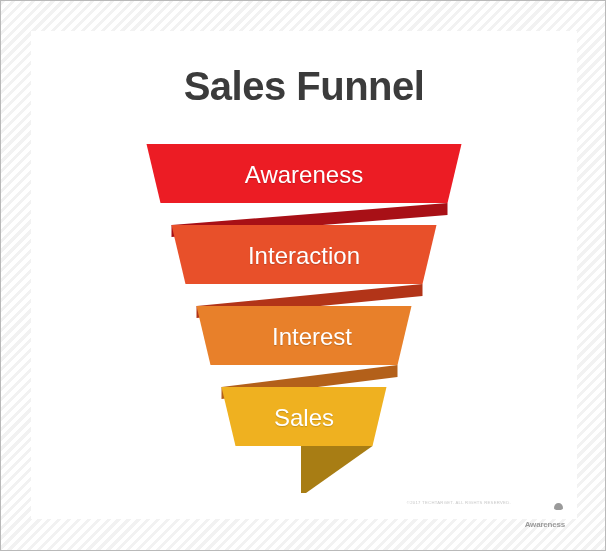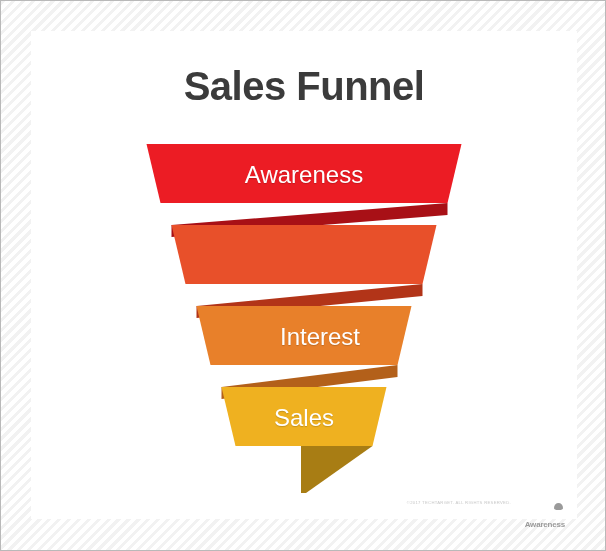--- a/index.html
+++ b/index.html
@@ -72,21 +72,21 @@
     text-align: center;
     color: #ffffff;
     font-size: 24px;
     font-weight: normal;
     white-space: nowrap;
     pointer-events: none;
     text-shadow: 0 1px 1px rgba(0,0,0,0.18);
   }
   .band-label.l0 { left: 0; width: 546px; top: 138px; }
   .band-label.l1 { left: 0; width: 546px; top: 218px; }
-  .band-label.l2 { left: 16px; width: 546px; top: 294px; text-align: center; }
+  .band-label.l2 { left: 8px; width: 546px; top: 294px; text-align: center; }
   .band-label.l3 { left: 0; width: 546px; top: 372px; }
 
   #credit-line {
     position: absolute;
     right: 66px;
     bottom: 14px;
     font-size: 4.2px;
     letter-spacing: 0.3px;
     color: #c8c8c8;
     white-space: nowrap;
@@ -135,20 +135,21 @@
           <polygon points="115.5,113 430.5,113 416.5,172 129.5,172" fill="#EC1C24"></polygon>
           <polygon points="391.5,253 391.5,265 165.5,287 165.5,275" fill="#B23418"></polygon>
           <polygon points="140.5,194 405.5,194 391.5,253 154.5,253" fill="#E8502A"></polygon>
           <polygon points="366.5,334 366.5,346 190.5,368 190.5,356" fill="#B3601A"></polygon>
           <polygon points="165.5,275 380.5,275 366.5,334 179.5,334" fill="#E8802A"></polygon>
           <polygon points="270,415 341.5,415 275,462 270,462" fill="#A87D14"></polygon>
           <polygon points="190.5,356 355.5,356 341.5,415 204.5,415" fill="#EFB120"></polygon>
         </svg>
 
       <div class="band-label l0" style="top: 129.5px; color: rgb(255, 255, 255);">Awareness</div>
+      <div class="band-label l1" style="top: 210.5px; color: rgb(255, 255, 255);">Interaction</div>
       <div class="band-label l2" style="top: 291.5px; color: rgb(255, 255, 255);">Interest</div>
       <div class="band-label l3" style="top: 372.5px; color: rgb(255, 255, 255);">Sales</div>
 
     </div>
 
     <div id="credit-line">©2017 TECHTARGET. ALL RIGHTS RESERVED.</div>
 
     <div id="logo">
       <span id="logo-text"><span id="logo-mark"></span><span>Awareness</span></span>
     </div>

